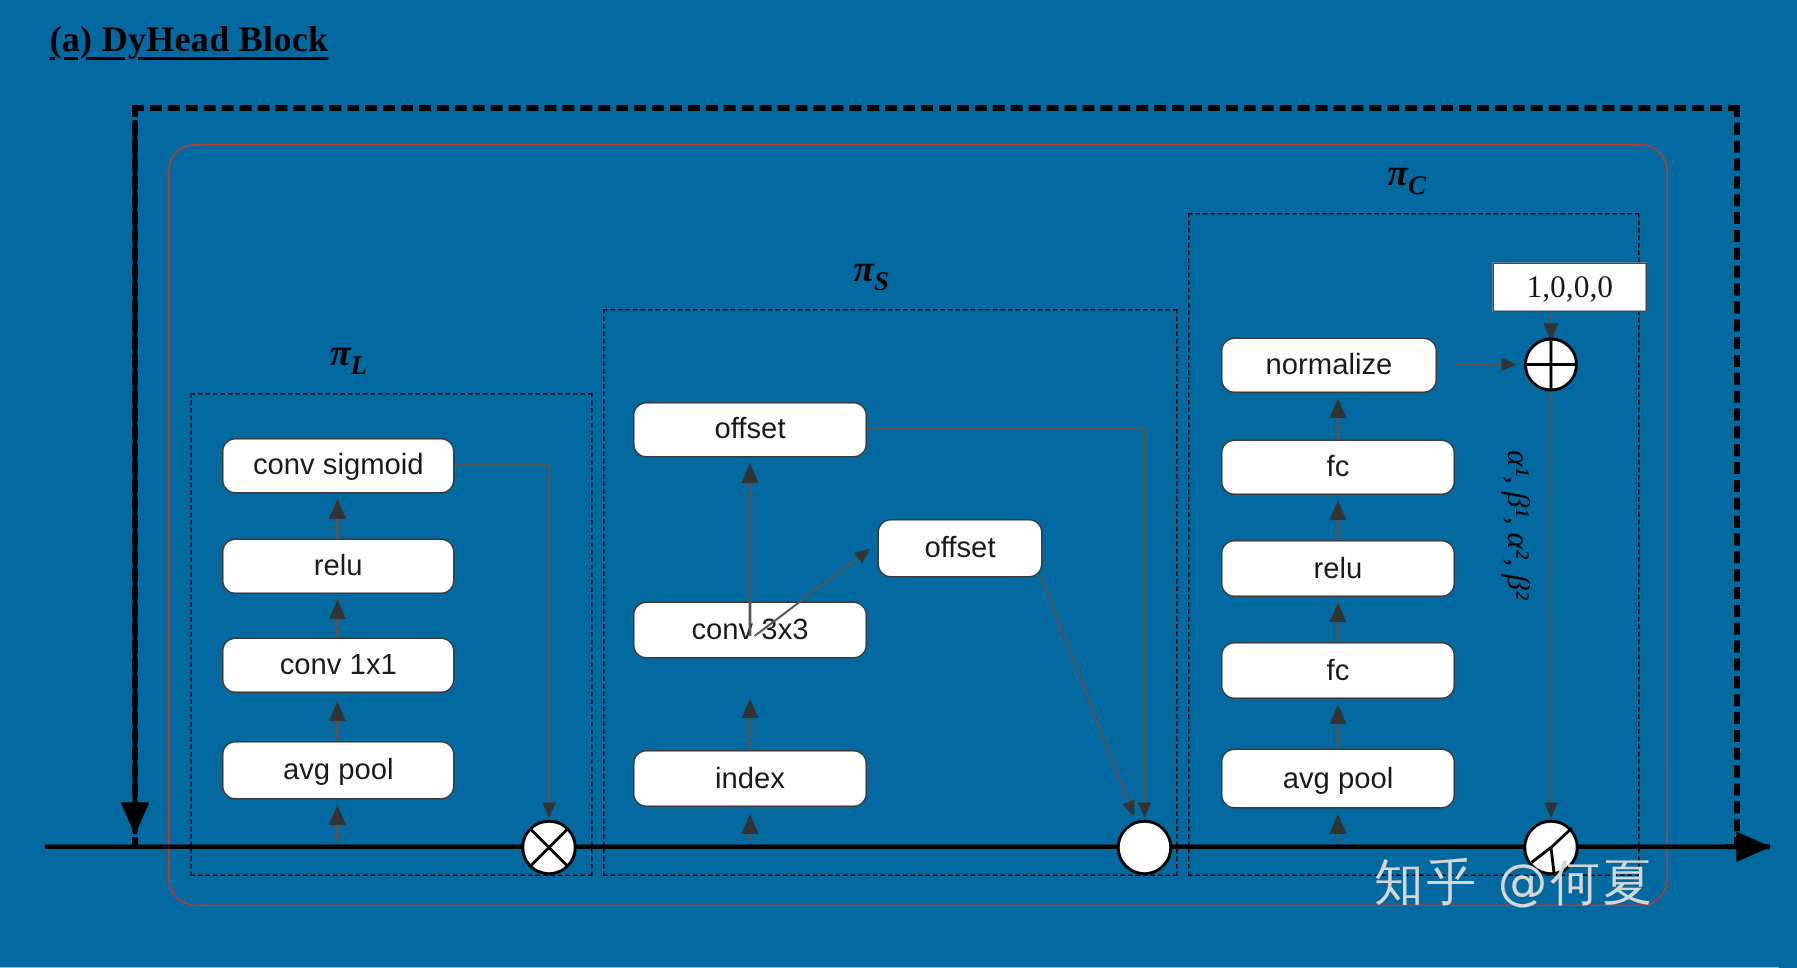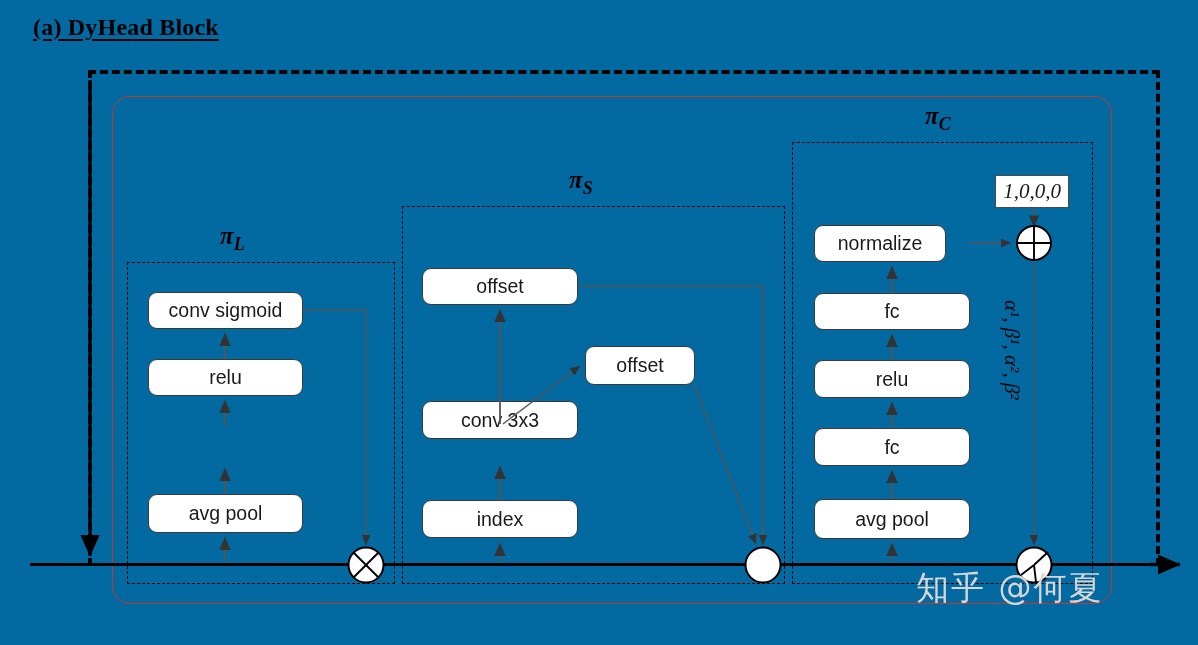--- a/index.html
+++ b/index.html
@@ -144,40 +144,41 @@
 
   <div class="red-round"></div>
 
   <div class="group" style="left:127px; top:262px; width:268px; height:322px;"></div>
   <div class="group-label" style="left:220px; top:222px;">
     <span>π</span><span class="sub">L</span>
   </div>
 
   <div class="node" style="left:148px; top:292px; width:155px; height:37px;">conv sigmoid</div>
   <div class="node" style="left:148px; top:359px; width:155px; height:37px;">relu</div>
+  <div class="node" style="left:148px; top:425px; width:155px; height:37px;">conv 1x1</div>
   <div class="node" style="left:148px; top:494px; width:155px; height:39px;">avg pool</div>
 
   <div class="group" style="left:402px; top:206px; width:383px; height:378px;"></div>
   <div class="group-label" style="left:569px; top:166px;">
     <span>π</span><span class="sub">S</span>
   </div>
 
   <div class="node" style="left:422px; top:268px; width:156px; height:37px;">offset</div>
   <div class="node" style="left:585px; top:346px; width:110px; height:39px;">offset</div>
   <div class="node" style="left:422px; top:401px; width:156px; height:38px;">conv 3x3</div>
   <div class="node" style="left:422px; top:500px; width:156px; height:38px;">index</div>
 
   <div class="group" style="left:792px; top:142px; width:301px; height:442px;"></div>
   <div class="group-label" style="left:925px; top:102px;">
     <span>π</span><span class="sub">C</span>
   </div>
 
-  <div class="node sharp" style="left:995px; top:175px; width:74px; height:33px;font-style:italic;">1,0,0,0</div>
-
-  <div class="node" style="left:814px; top:225px; width:132px; height:37px;">normalize</div>
+  <div class="node sharp" style="left:995px; top:175px; width:103px; height:33px;">1,0,0,0</div>
+
+  <div class="node" style="left:814px; top:225px; width:144px; height:37px;">normalize</div>
   <div class="node" style="left:814px; top:293px; width:156px; height:37px;">fc</div>
   <div class="node" style="left:814px; top:360px; width:156px; height:38px;">relu</div>
   <div class="node" style="left:814px; top:428px; width:156px; height:38px;">fc</div>
   <div class="node" style="left:814px; top:499px; width:156px; height:40px;">avg pool</div>
 
   <div class="coef-label">α¹, β¹, α², β²</div>
 
   <div class="mainline"></div>
 
   <svg class="overlay" viewBox="0 0 1198 645">

